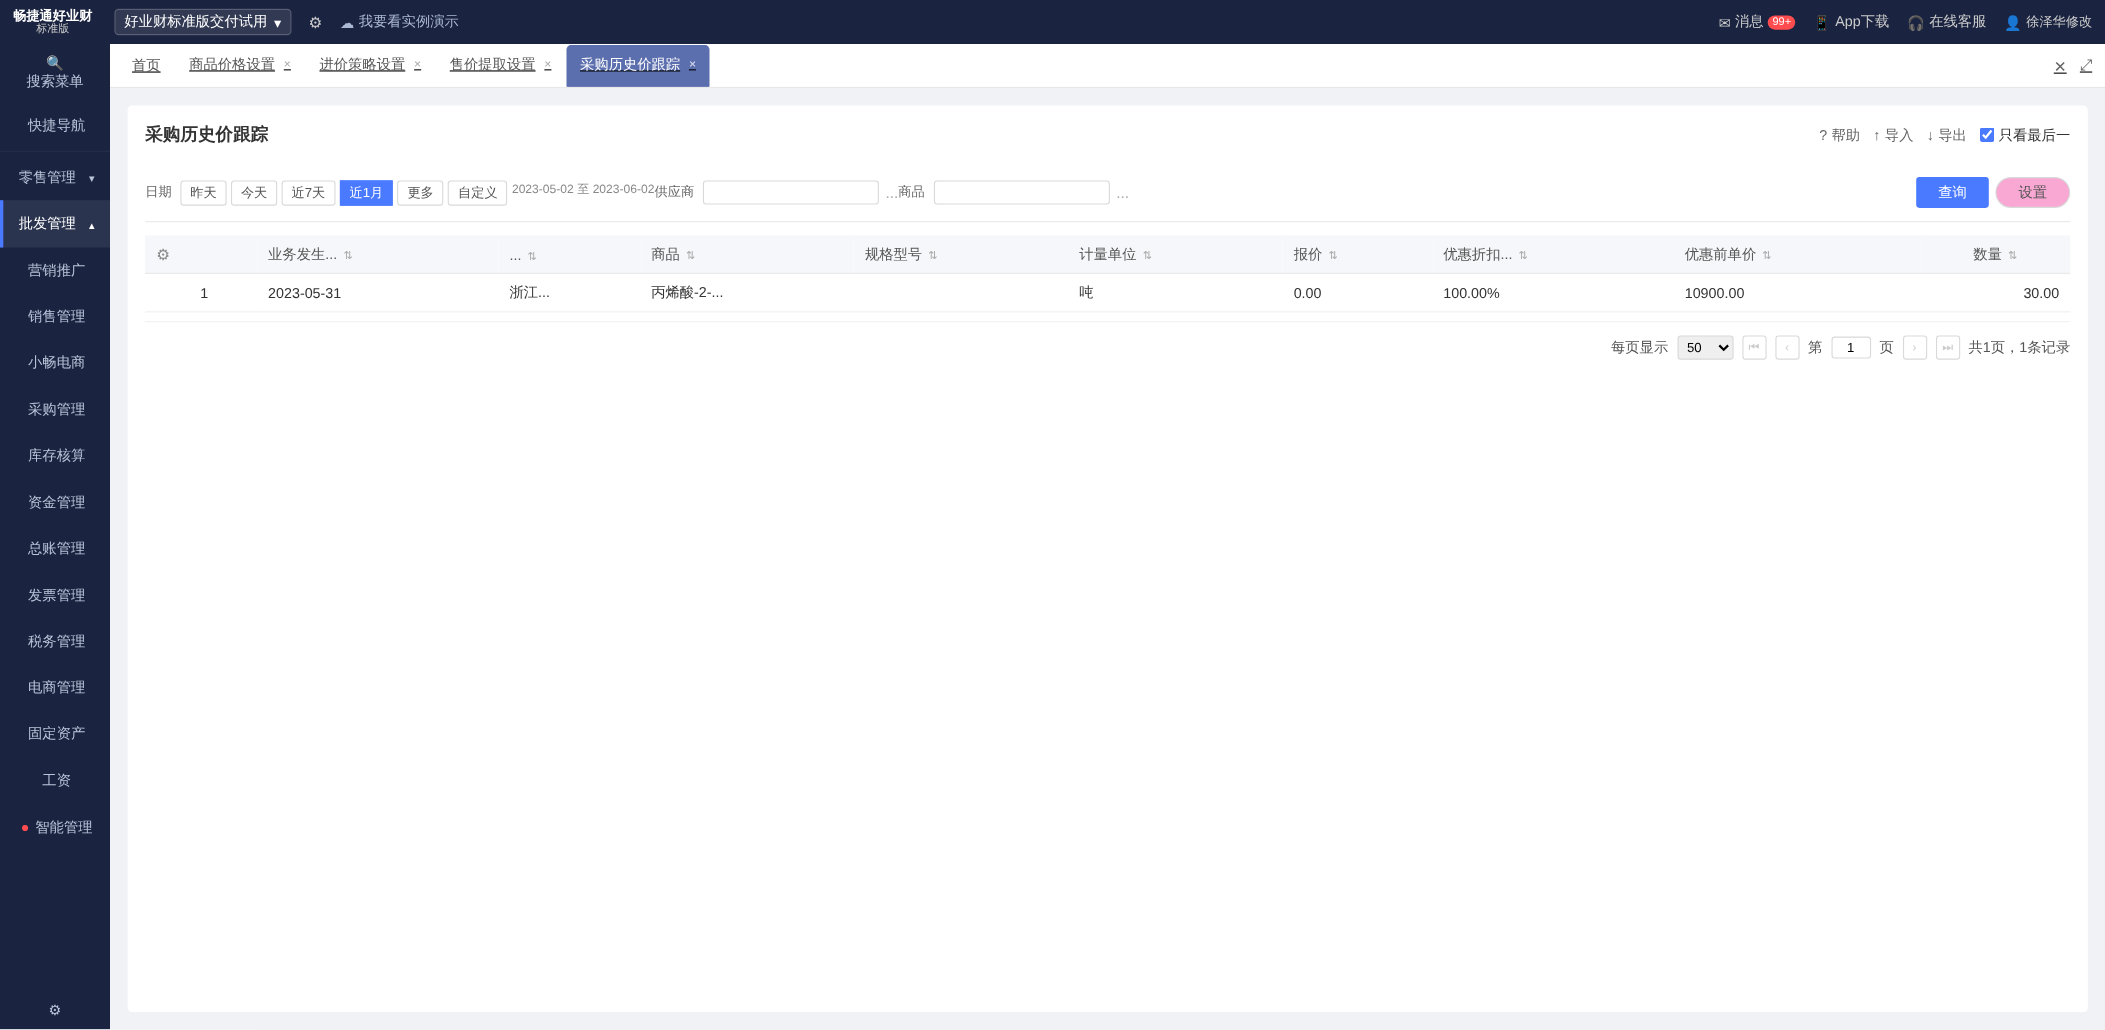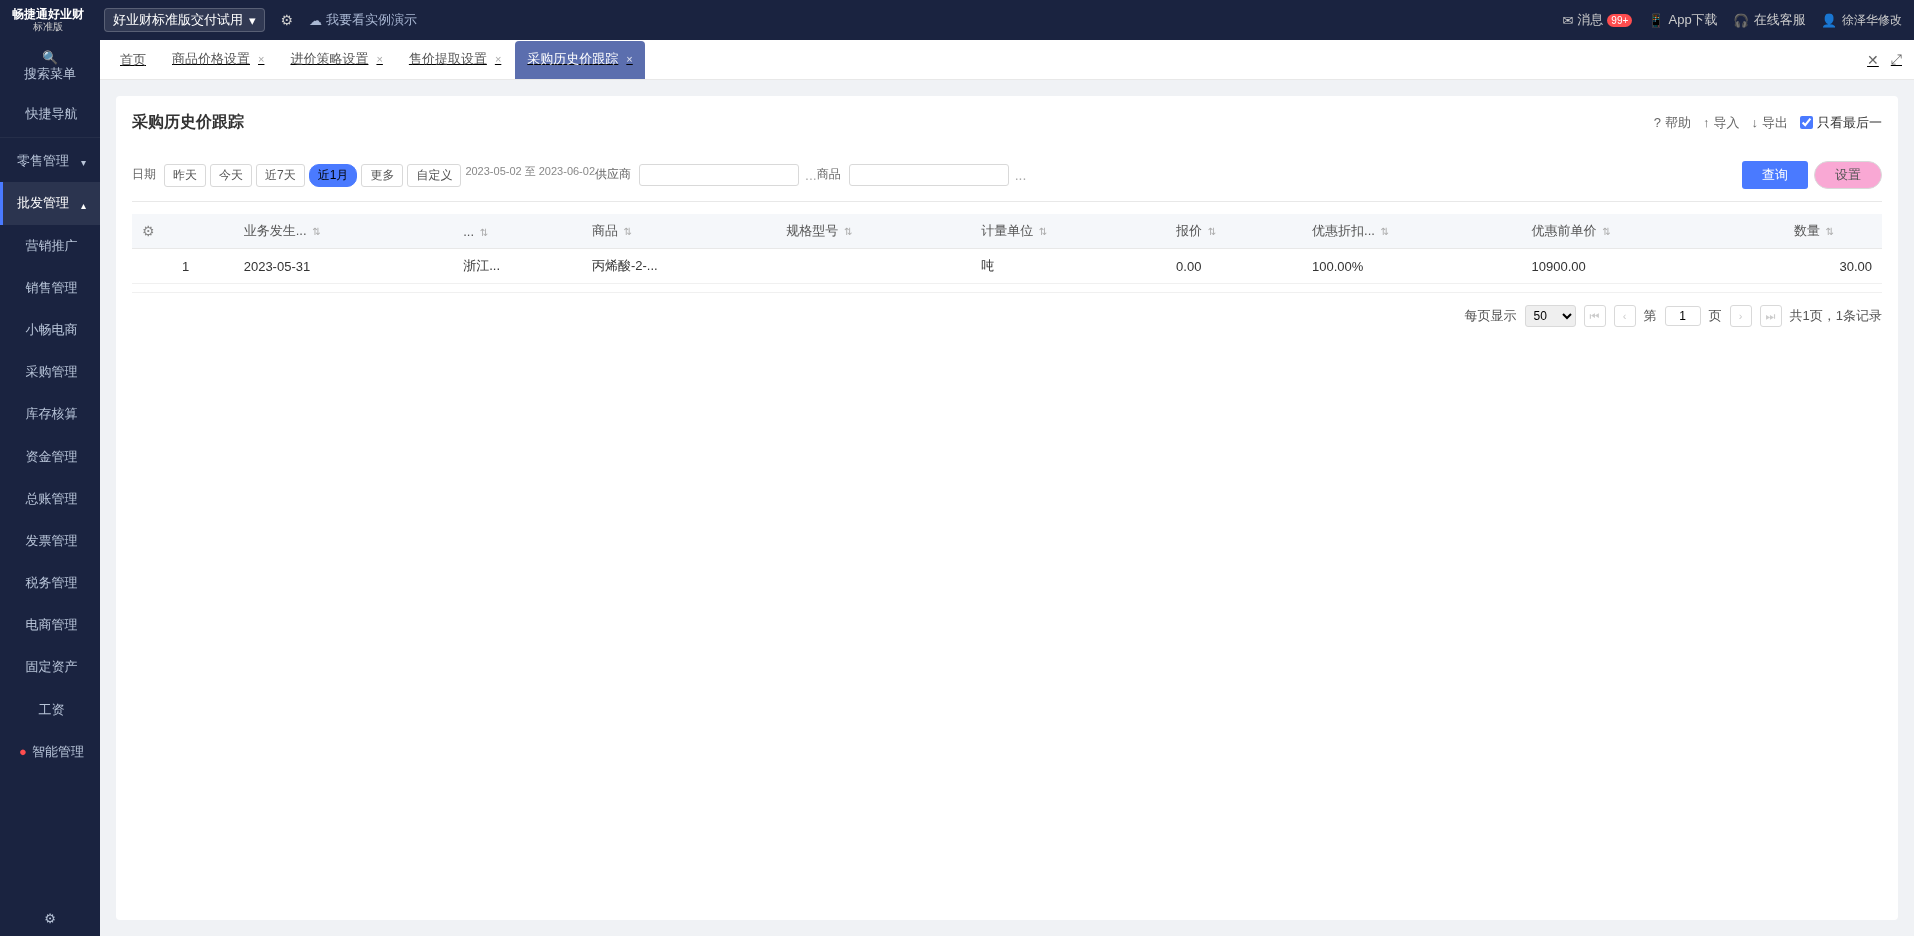--- a/index.html
+++ b/index.html
@@ -272,22 +272,22 @@
       border: 1px solid #d9d9d9;
       border-radius: 3px;
       background: #fff;
       color: #555;
       font-size: 12px;
       cursor: pointer;
     }
     .date-btn.active {
       background: #4a7aff;
       border-color: #4a7aff;
-      color: #000000;
-      border-radius: 10px;
+      color: #ffffff;
+      border-radius: 0;
     }
     .date-range-text {
       font-size: 11px;
       color: #888;
     }
     .filter-input-group {
       display: flex;
       align-items: center;
       gap: 6px;
     }

